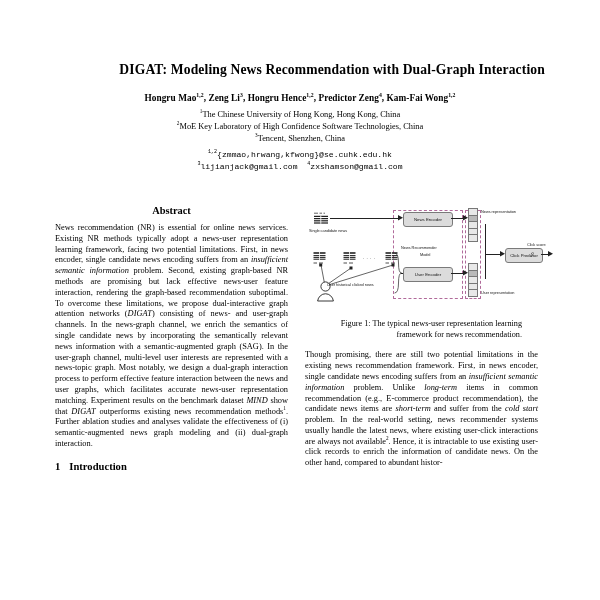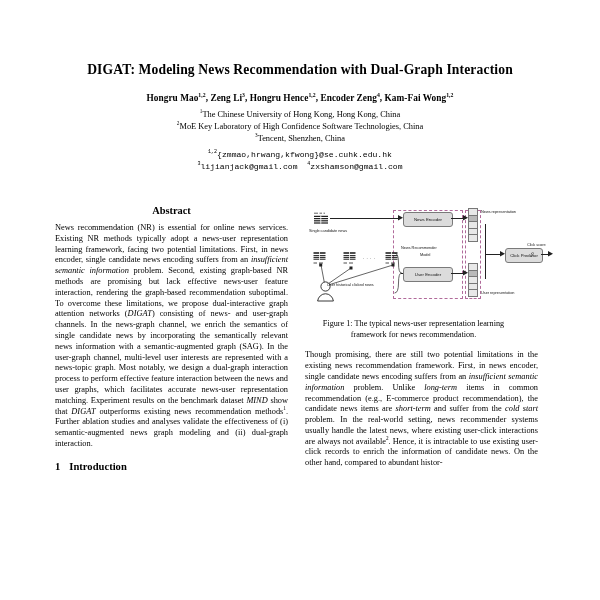--- a/index.html
+++ b/index.html
@@ -25,20 +25,21 @@
   .masthead {
     padding: 62px 55px 0 55px;
     text-align: center;
   }
   .paper-title {
     font-size: 13.6px;
     font-weight: bold;
     line-height: 1.25;
     letter-spacing: 0.01em;
     margin: 0 0 14px 0;
+    text-align: right;
   }
   .author-line {
     font-size: 9.3px;
     font-weight: bold;
     margin: 0 0 6px 0;
     letter-spacing: 0.005em;
   }
   .affiliation {
     font-size: 8.4px;
     line-height: 1.42;
@@ -90,21 +91,21 @@
     line-height: 1.295;
     text-align: justify;
     margin: 0;
     hyphens: auto;
     -webkit-hyphens: auto;
   }
   p.body + p.body { text-indent: 10px; }
   .caption {
     font-size: 8.2px;
     line-height: 1.3;
-    text-align: center;
+    text-align: right;
     margin: 8px 16px 10px 0;
   }
   em { font-style: italic; }
   
   .figure-wrap {
     width: 233px;
     height: 104px;
     position: relative;
     margin-top: 2px;
   }
@@ -171,21 +172,21 @@
 <body>
 
 <div class="page">
 
   <div class="masthead">
     <div class="paper-title">DIGAT: Modeling News Recommendation with Dual-Graph Interaction</div>
     <div class="author-line">
       <span><span>Hongru Mao</span><sup>1,2</sup></span>,
       <span><span>Zeng Li</span><sup>3</sup></span>,
       <span><span>Hongru Hence</span><sup>1,2</sup></span>,
-      <span><span>Encoder Zeng</span><sup>4</sup></span>,
+      <span><span>Predictor Zeng</span><sup>4</sup></span>,
       <span><span>Kam-Fai Wong</span><sup>1,2</sup></span>
     </div>
     <div class="affiliation"><sup>1</sup><span>The Chinese University of Hong Kong, Hong Kong, China</span></div>
     <div class="affiliation"><sup>2</sup><span>MoE Key Laboratory of High Confidence Software Technologies, China</span></div>
     <div class="affiliation"><sup>3</sup><span>Tencent, Shenzhen, China</span></div>
     <div class="emails">
       <div class="row"><sup>1,2</sup><span>{zmmao,hrwang,kfwong}@se.cuhk.edu.hk</span></div>
       <div class="row"><sup>3</sup><span>lijianjack@gmail.com</span>&nbsp;&nbsp;<sup>4</sup><span>zxshamson@gmail.com</span></div>
     </div>
   </div>

